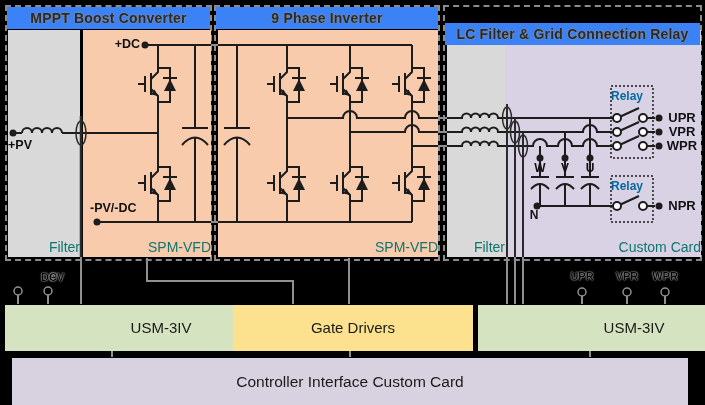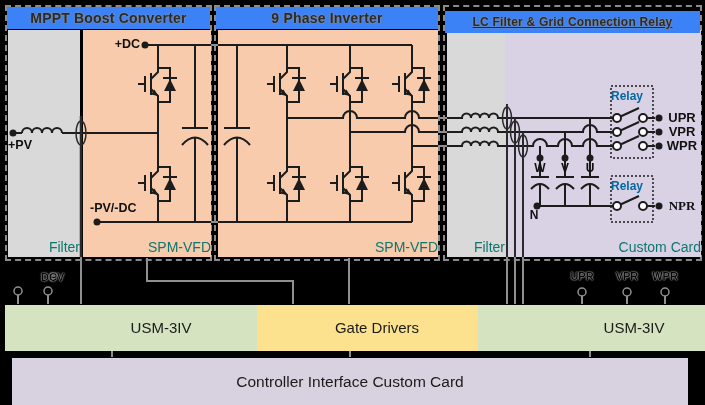--- a/index.html
+++ b/index.html
@@ -15,41 +15,41 @@
   .small-node{position:absolute;font-weight:bold;font-size:12px;color:#111;text-align:center;}
   .outlbl{position:absolute;font-weight:bold;font-size:13px;color:#111;text-align:center;}
   .relaylbl{position:absolute;font-weight:bold;font-size:12px;color:#0369a1;text-align:left;}
   .halolbl{position:absolute;font-weight:bold;font-size:11px;color:#050505;text-align:center;
            text-shadow:0 0 2px #c2c2c2,0 0 1px #d8d8d8;}
   .bbox{position:absolute;height:46px;line-height:46px;text-align:center;font-size:15px;color:#1a1a1a;}
   .bar{position:absolute;left:0;top:358px;width:676px;height:47px;line-height:47px;
        text-align:center;font-size:15.5px;color:#1a1a1a;margin-left:12px;}
   .bg-gray{background:var(--graybox);} .bg-orange{background:var(--orange);}
   .bg-lav{background:var(--lavender);} .bg-green{background:var(--green);padding-left:45px;}
-  .bg-yellow{background:var(--yellow);margin-left:24px;} .bg-bar{background:var(--bar);}
+  .bg-yellow{background:var(--yellow);} .bg-bar{background:var(--bar);}
   svg{position:absolute;left:0;top:0;}
 </style>
 </head>
 <body>
 
 <div id="stage">
 
   <div class="block" style="left:5px;top:5px;width:207px;height:256px;"></div>
   <div class="block" style="left:214px;top:5px;width:226px;height:256px;"></div>
   <div class="block" style="left:443px;top:5px;width:259px;height:256px;"></div>
 
   <div class="area bg-gray" style="left:8px;top:30px;width:72px;height:227px;"></div>
   <div class="area bg-orange" style="left:83px;top:30px;width:128px;height:227px;"></div>
   <div class="area bg-orange" style="left:218px;top:30px;width:220px;height:227px;"></div>
   <div class="area bg-gray" style="left:447px;top:30px;width:58px;height:227px;"></div>
   <div class="area bg-lav" style="left:505px;top:30px;width:196px;height:227px;"></div>
 
   <div class="banner" style="left:7px;top:7px;width:203px;">MPPT Boost Converter</div>
   <div class="banner" style="left:216px;top:7px;width:222px;">9 Phase Inverter</div>
-  <div class="banner" style="left:445px;top:11px;width:255px;font-size:12px;text-decoration:underline;">LC Filter &amp; Grid Connection Relay</div>
+  <div class="banner" style="left:445px;top:23px;width:255px;font-size:14px;">LC Filter &amp; Grid Connection Relay</div>
 
   <svg width="705" height="405" viewBox="0 0 705 405">
     <defs>
       <g id="igbt" stroke="#1c1c1c" stroke-width="2" fill="none">
         <path d="M22,0 V12 H34 V46 H22 V56"></path>
         <path d="M27,22 H41"></path>
         <polygon points="28,35 40,35 34,23" fill="#1c1c1c" stroke="none"></polygon>
         <path d="M2,28 H9"></path>
         <path d="M9,20 V36"></path>
         <path d="M15,17 V39"></path>
@@ -157,21 +157,21 @@
   <div class="node" style="left:90px;top:201px;width:72px;">-PV/-DC</div>
   <div class="small-node" style="left:530px;top:161px;width:20px;">W</div>
   <div class="small-node" style="left:555px;top:161px;width:20px;">V</div>
   <div class="small-node" style="left:580px;top:161px;width:20px;">U</div>
   <div class="small-node" style="left:524px;top:208px;width:20px;">N</div>
   <div class="relaylbl" style="left:611px;top:89px;width:42px;">Relay</div>
   <div class="relaylbl" style="left:611px;top:179px;width:42px;">Relay</div>
   <div class="outlbl" style="left:662px;top:110px;width:40px;">UPR</div>
   <div class="outlbl" style="left:662px;top:124px;width:40px;">VPR</div>
   <div class="outlbl" style="left:662px;top:138px;width:40px;">WPR</div>
-  <div class="outlbl" style="left:662px;top:198px;width:40px;font-family:Liberation Serif, serif;">NPR</div>
+  <div class="outlbl" style="left:662px;top:198px;width:40px;">NPR</div>
 
   <div class="halolbl" style="left:4px;top:271px;width:28px;margin-left:39px;">PV</div>
   <div class="halolbl" style="left:35px;top:271px;width:28px;">DC</div>
   <div class="halolbl" style="left:564px;top:270px;width:36px;">UPR</div>
   <div class="halolbl" style="left:609px;top:270px;width:36px;">VPR</div>
   <div class="halolbl" style="left:647px;top:270px;width:36px;">WPR</div>
 
   <div class="bbox bg-green" style="left:5px;top:305px;width:222px;">USM-3IV</div>
   <div class="bbox bg-yellow" style="left:233px;top:305px;width:240px;">Gate Drivers</div>
   <div class="bbox bg-green" style="left:478px;top:305px;width:222px;">USM-3IV</div>

